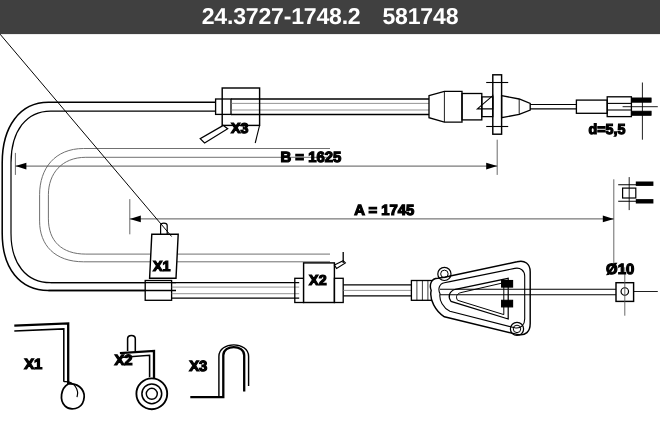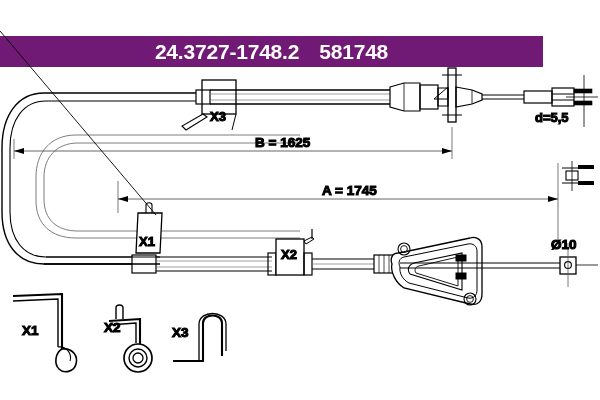--- a/index.html
+++ b/index.html
@@ -1,22 +1,22 @@
 <!DOCTYPE html>
 <html><head>
 <meta charset="utf-8">
 <style>
   html,body{margin:0;padding:0;background:#fff;}
   body{width:600px;height:400px;font-family:"Liberation Sans",sans-serif;overflow:hidden;}
   #page{position:relative;width:600px;height:400px;background:#fff;}
 
   
   .header{
-    position:absolute;left:0;top:0;width:543px;height:31px;
-    background:#701a75;display:flex;align-items:center;justify-content:center;margin-top:36px;
+    position:absolute;left:0;top:0;width:600px;height:31px;
+    background:#404040;display:flex;align-items:center;justify-content:center;
   }
   .header .ttl{
     color:#ffffff;font-weight:bold;font-size:21px;letter-spacing:-0.2px;
     font-family:"Liberation Sans",sans-serif;white-space:nowrap;
   }
   .header .gap{display:inline-block;width:20px;}
 
   
   .canvas{position:absolute;left:0;top:31px;width:600px;height:272px;}
   svg{display:block;}

